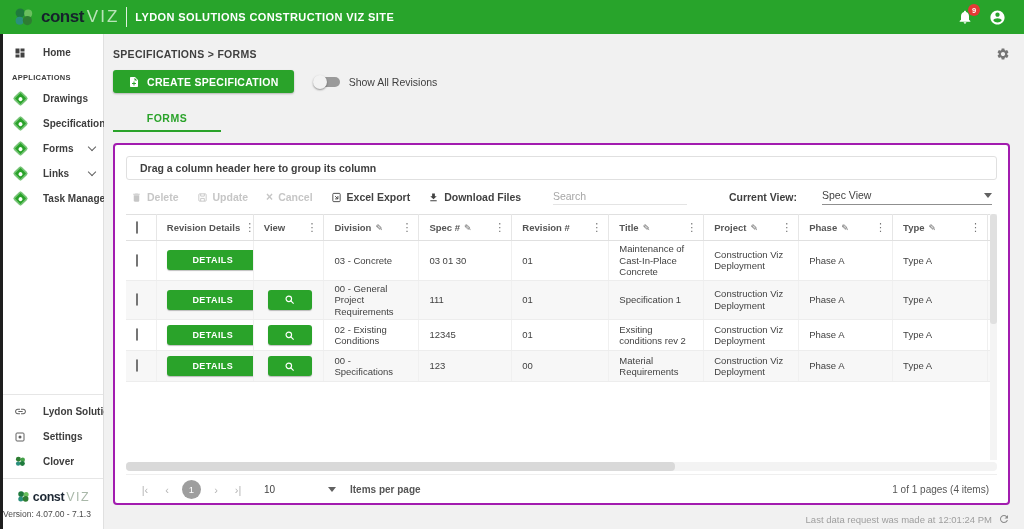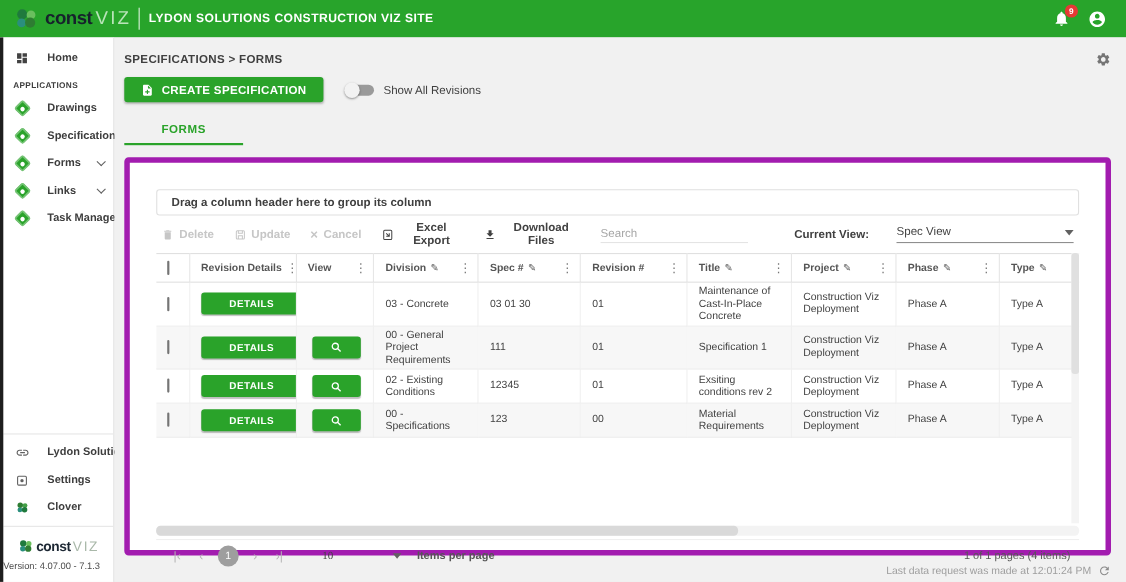--- a/index.html
+++ b/index.html
@@ -57,21 +57,21 @@
   .toggle{width:27px;height:13px;position:relative;}
   .toggle .track{position:absolute;left:4px;top:1.5px;width:23px;height:10px;border-radius:6px;background:#9a9a9a;}
   .toggle .knob{position:absolute;left:0;top:0;width:14px;height:14px;border-radius:50%;background:#f2f2f2;
     box-shadow:0 1px 2px rgba(0,0,0,.4);}
   .toggle-label{font-size:10.5px;color:#3f3f3f;}
 
   .tabs{margin-top:15px;}
   .tab{display:inline-block;width:108px;text-align:center;padding-bottom:6px;border-bottom:2px solid var(--green);
     color:var(--green);font-weight:700;font-size:10.5px;letter-spacing:.5px;cursor:pointer;}
 
-  .card{margin-top:11px;background:#fff;border:5px solid #a21caf;border-radius:4px;padding:24px;height:362px;position:relative;}
+  .card{margin-top:11px;background:#fff;border:2px solid #a21caf;border-radius:4px;padding:11px;height:362px;position:relative;}
   .hint-box{height:24px;border:1px solid #e0e0e0;border-radius:3px;display:flex;align-items:center;
     padding-left:13px;font-size:10.5px;font-weight:600;color:#3f3f3f;}
   .toolbar{height:30px;display:flex;align-items:center;gap:18px;padding:0 5px;margin-top:2px;}
   .tbtn{display:flex;align-items:center;gap:5px;font-size:10.5px;font-weight:600;color:#424242;cursor:pointer;background:none;border:none;font-family:inherit;}
   .tbtn.disabled{color:#c6c6c6;cursor:default;}
   .tbtn svg{flex:none;}
   .search-wrap{margin-left:auto;display:flex;align-items:flex-start;width:134px;border-bottom:1px solid #e4e4e4;padding-bottom:2px;}
   .search-input{border:none;outline:none;flex:1;font-size:10.5px;color:#424242;font-family:inherit;background:transparent;}
   .search-input::placeholder{color:#a6a6a6;}
   .cv-label{margin-left:24px;font-size:10.5px;font-weight:600;color:#3f3f3f;white-space:nowrap;}
@@ -100,21 +100,21 @@
   .vscroll{position:absolute;right:0;top:0;bottom:0;width:7px;background:#f4f4f4;}
   .vthumb{position:absolute;top:0;right:0;width:7px;height:110px;background:#e0e0e0;border-radius:3px;}
 
   .hscroll{height:9px;background:#f3f3f3;border-radius:4px;position:relative;margin-top:2px;}
   .hthumb{position:absolute;left:0;top:0;height:9px;width:63%;background:#d9d9d9;border-radius:4px;cursor:pointer;}
 
   .pager-row{height:30px;display:flex;align-items:center;border-top:1px solid #efefef;margin-top:3px;padding:0 8px;}
   .pg-btn{color:#b5b5b5;font-size:11px;width:22px;text-align:center;cursor:pointer;user-select:none;}
   .pg-current{width:19px;height:19px;border-radius:50%;background:#9e9e9e;color:#fff;font-size:9.5px;
     display:flex;align-items:center;justify-content:center;margin:0 4px;cursor:pointer;}
-  .pg-size{display:flex;align-items:center;margin-left:28px;width:72px;cursor:pointer;font-family:Liberation Serif, serif;}
+  .pg-size{display:flex;align-items:center;margin-left:15px;width:72px;cursor:pointer;}
   .pg-size .val{font-size:10px;color:#424242;}
   .pg-size .caret{margin-left:auto;}
   .pg-label{margin-left:14px;font-size:10px;font-weight:600;color:#565656;}
   .pg-summary{margin-left:auto;font-size:10px;color:#565656;}
 
   .status-row{margin-top:8px;display:flex;justify-content:flex-end;align-items:center;gap:6px;}
   .status-text{font-size:9.5px;color:#9e9e9e;}
   .refresh{width:12px;height:12px;color:#8b8b8b;cursor:pointer;}
 </style>
 </head>

